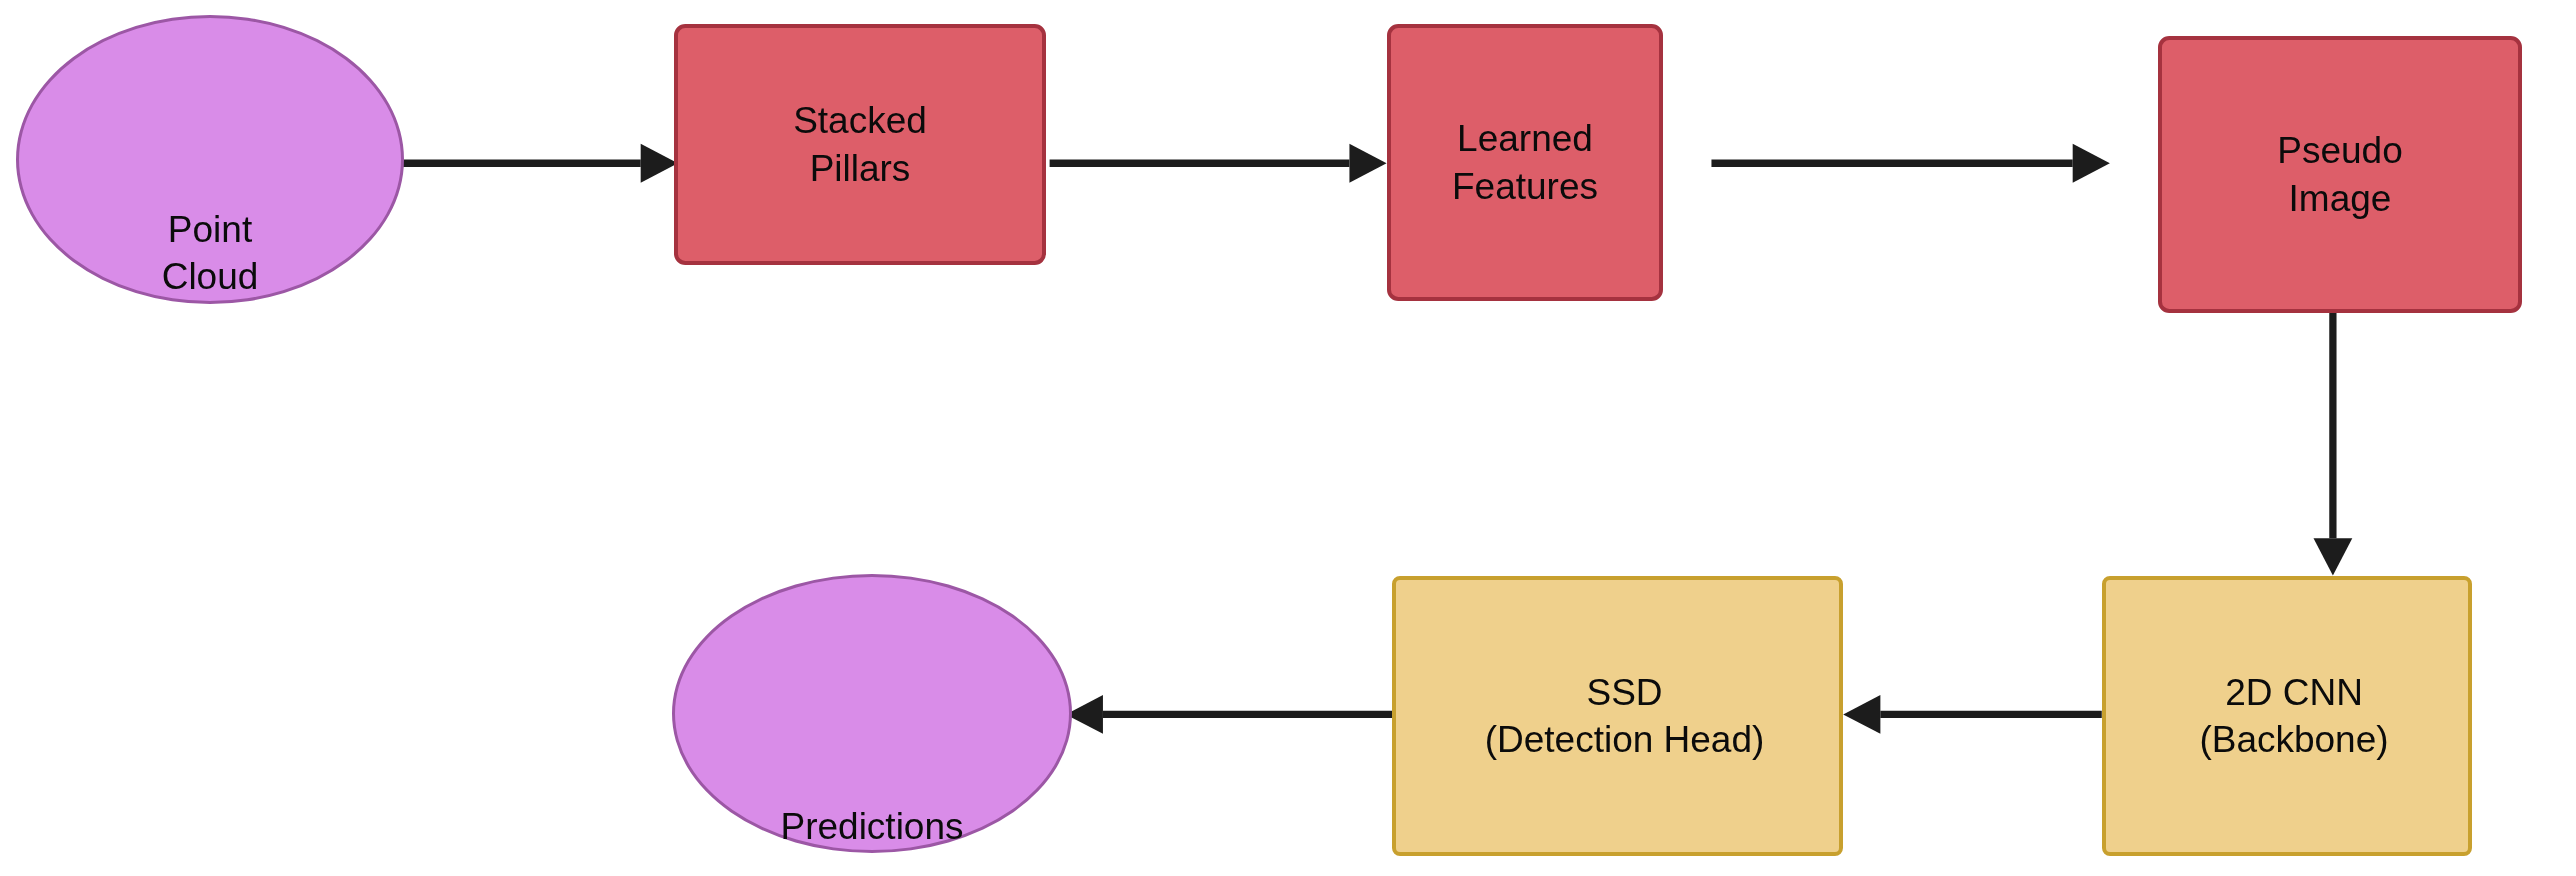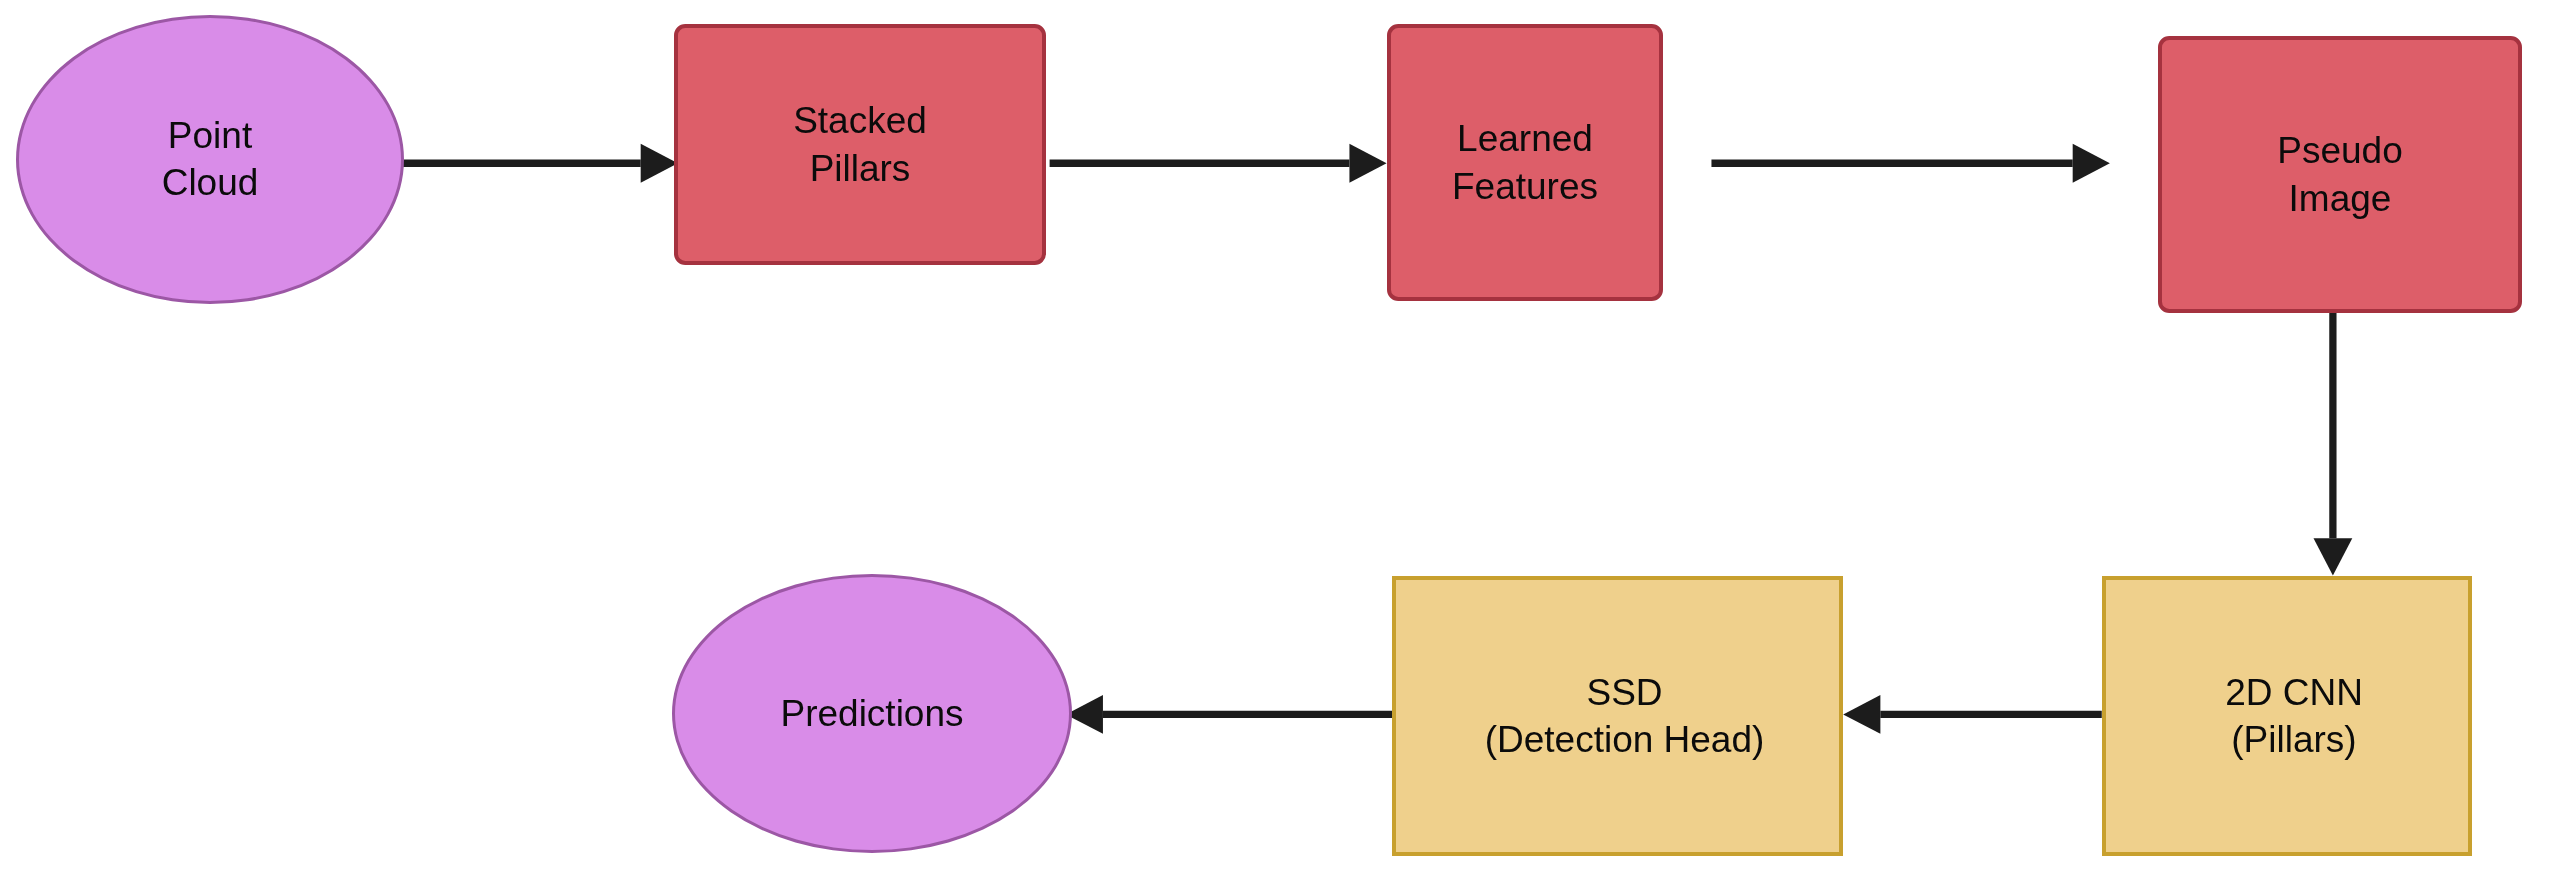--- a/index.html
+++ b/index.html
@@ -38,26 +38,27 @@
     white-space: pre-line;
   }
   .node-label {
     display: block;
     width: 100%;
     white-space: pre-line;
   }
   
   .shape-ellipse {
     border-radius: 50%;
+    align-items: flex-end;
   }
   .shape-round-rect {
     border-radius: 11.3px;
   }
   .shape-rect {
-    border-radius: 0;
+    border-radius: 8px;
     padding-left: 14px;
   }
   
   .theme-purple {
     background: #d98ce8;
     border: 3.2px solid #9c57a5;
   }
   .theme-red {
     background: #dd5e69;
     border: 4px solid #a5323f;
@@ -103,16 +104,16 @@
       <div class="node shape-round-rect theme-red" style="left: 674px; top: 24px; width: 372px; height: 241px; font-size: 37px;"><span class="node-label">Stacked
 Pillars</span></div>
       <div class="node shape-round-rect theme-red" style="left: 1387px; top: 24px; width: 276px; height: 277px; font-size: 37px;"><span class="node-label">Learned
 Features</span></div>
       <div class="node shape-round-rect theme-red" style="left: 2110px; top: 36px; width: 364px; height: 277px; font-size: 37px; margin-left: 48px;"><span class="node-label">Pseudo
 Image</span></div>
       <div class="node shape-ellipse theme-purple" style="left: 672px; top: 574px; width: 400px; height: 279px; font-size: 37px;"><span class="node-label">Predictions</span></div>
       <div class="node shape-rect theme-yellow" style="left: 1392px; top: 576px; width: 451px; height: 280px; font-size: 37px;"><span class="node-label">SSD
 (Detection Head)</span></div>
       <div class="node shape-rect theme-yellow" style="left: 2102px; top: 576px; width: 370px; height: 280px; font-size: 37px;"><span class="node-label">2D CNN
-(Pillars)</span></div>
+(Backbone)</span></div>
     </div>
 </div>
 
 
 </body></html>

